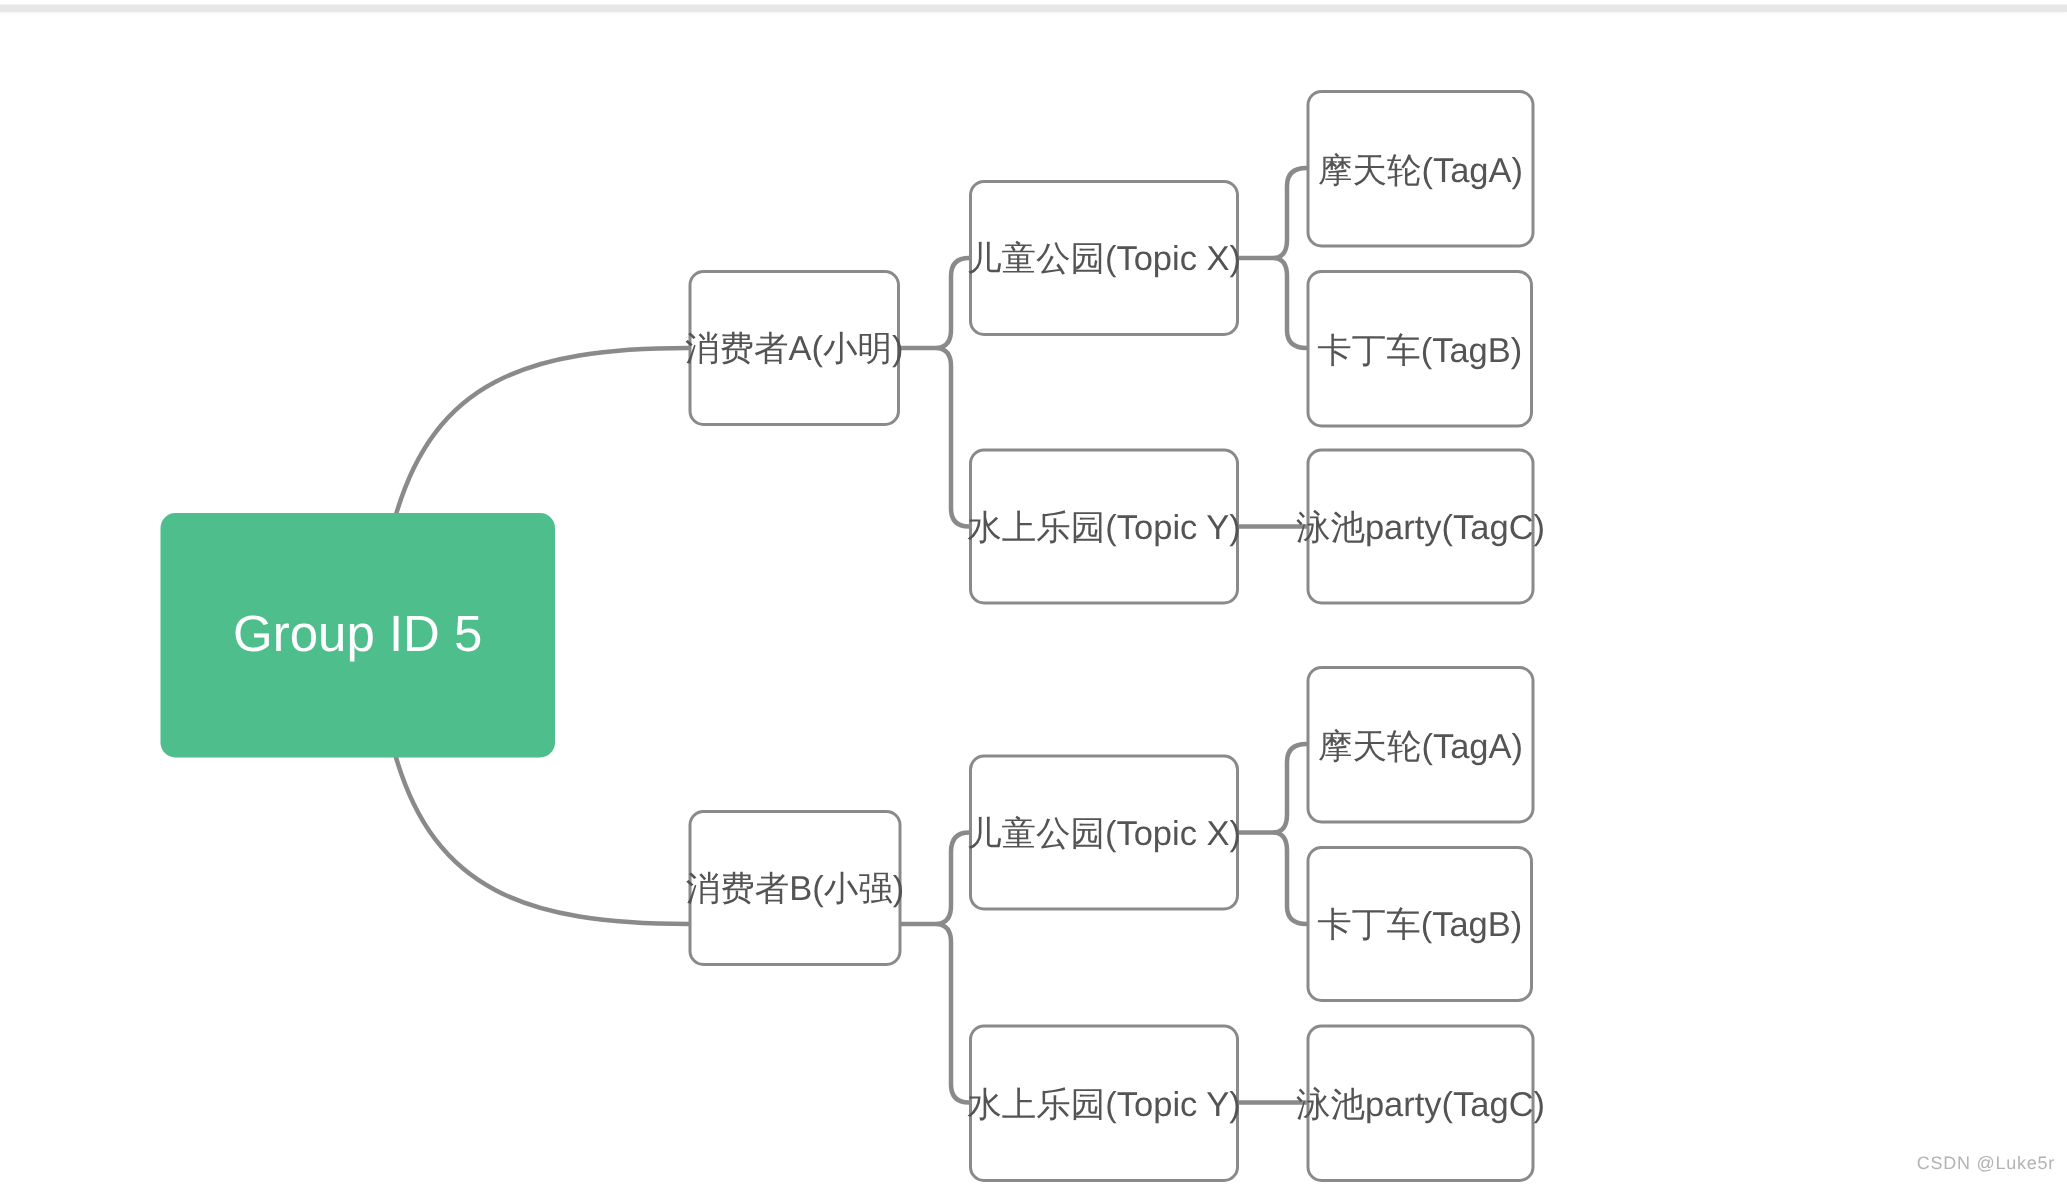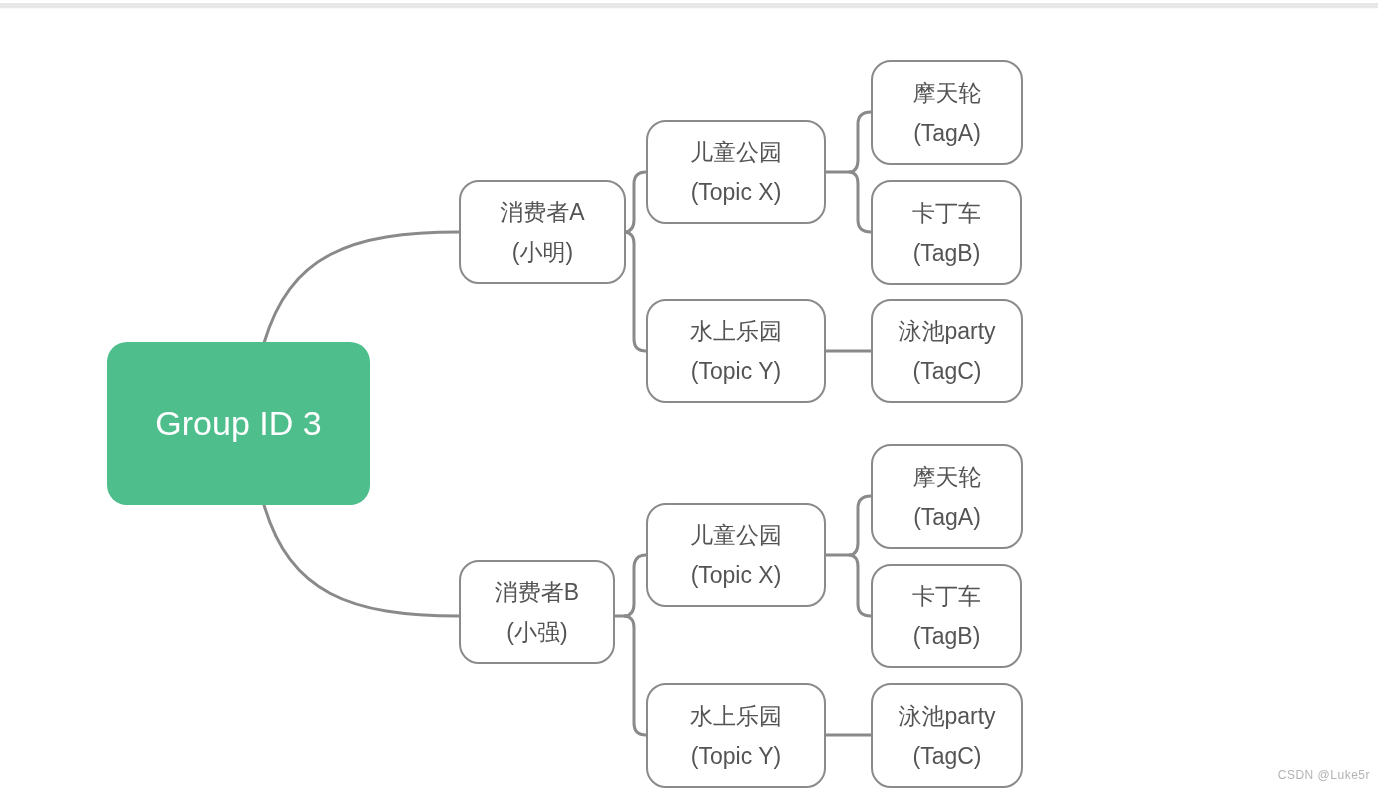--- a/index.html
+++ b/index.html
@@ -38,25 +38,25 @@
   }
   #connector-svg path {
     fill: none;
     stroke: var(--connector);
     stroke-width: 3;
     stroke-linecap: round;
   }
   .node {
     position: absolute;
     display: flex;
-    flex-direction: column;
+    flex-direction: row;
     align-items: center;
     justify-content: center;
     text-align: center;
-    border-radius: 20px;
+    border-radius: 10px;
     cursor: default;
   }
   .node.topic {
     background: #ffffff;
     border: 2px solid var(--node-border);
     color: var(--node-text);
     font-size: 23px;
     line-height: 40px;
   }
   .node.root {
@@ -94,23 +94,23 @@
       <path d="M 625,616 Q 634,615 634,604 L 634,568 Q 634,555 646,555"></path>
       <path d="M 625,616 Q 634,617 634,628 L 634,723 Q 634,735 646,735"></path>
       <path d="M 826,555 L 850,555"></path>
       <path d="M 850,555 Q 858,554 858,543 L 858,508 Q 858,496 871,496"></path>
       <path d="M 850,555 Q 858,556 858,567 L 858,604 Q 858,616 871,616"></path>
       <path d="M 826,735 L 871,735"></path>
     </svg>
 
   <div class="watermark">CSDN @Luke5r</div>
 <div class="node root" style="left: 107px; top: 342px; width: 263px; height: 163px;">
-      <span>Group ID 3</span>
+      <span>Group ID 5</span>
     </div>
-    <div class="node topic" style="left: 459px; top: 180px; width: 167px; height: 104px;">
+    <div class="node topic" style="left: 459px; top: 180px; width: 141px; height: 104px;">
       <span>消费者A</span>
       <span>(小明)</span>
     </div>
     <div class="node topic" style="left: 646px; top: 120px; width: 180px; height: 104px;">
       <span>儿童公园</span>
       <span>(Topic X)</span>
     </div>
     <div class="node topic" style="left: 871px; top: 60px; width: 152px; height: 105px;">
       <span>摩天轮</span>
       <span>(TagA)</span>
@@ -120,21 +120,21 @@
       <span>(TagB)</span>
     </div>
     <div class="node topic" style="left: 646px; top: 299px; width: 180px; height: 104px;">
       <span>水上乐园</span>
       <span>(Topic Y)</span>
     </div>
     <div class="node topic" style="left: 871px; top: 299px; width: 152px; height: 104px;">
       <span>泳池party</span>
       <span>(TagC)</span>
     </div>
-    <div class="node topic" style="left: 459px; top: 560px; width: 156px; height: 104px;">
+    <div class="node topic" style="left: 459px; top: 540px; width: 142px; height: 104px;">
       <span>消费者B</span>
       <span>(小强)</span>
     </div>
     <div class="node topic" style="left: 646px; top: 503px; width: 180px; height: 104px;">
       <span>儿童公园</span>
       <span>(Topic X)</span>
     </div>
     <div class="node topic" style="left: 871px; top: 444px; width: 152px; height: 105px;">
       <span>摩天轮</span>
       <span>(TagA)</span>

